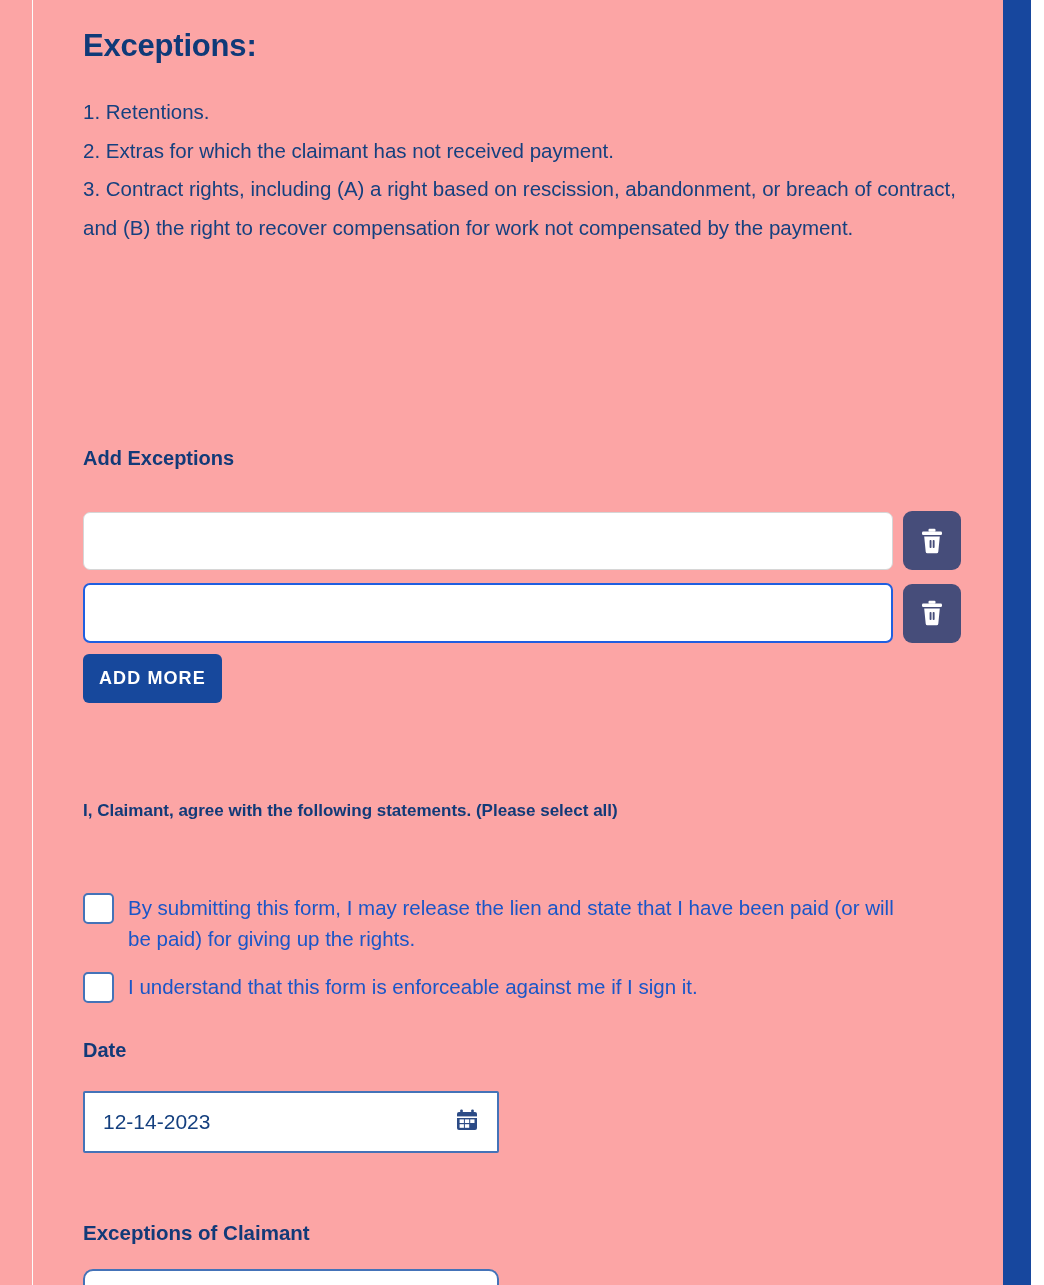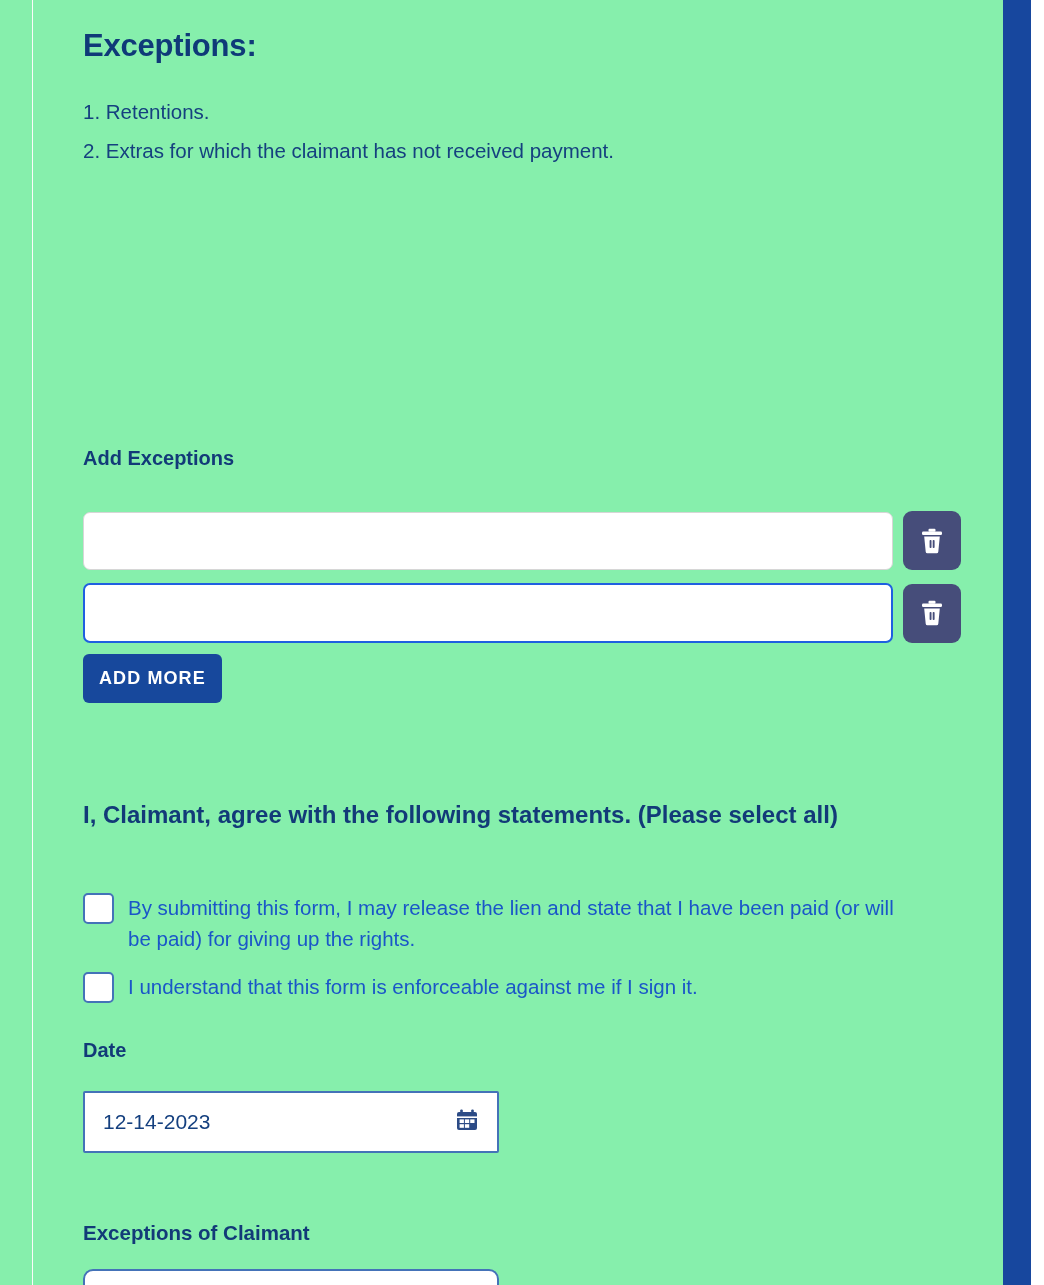--- a/index.html
+++ b/index.html
@@ -14,21 +14,21 @@
     height: 1285px;
     overflow: hidden;
     position: relative;
   }
 
   .page {
     position: absolute;
     left: 0; top: 0;
     width: 1044px;
     height: 1285px;
-    background: #86efac;
+    background: #fca5a5;
     overflow: hidden;
   }
 
   
   .left-edge {
     position: absolute;
     left: 32px; top: 0;
     width: 1px; height: 1285px;
     background: #fbfbfb;
   }
@@ -145,21 +145,21 @@
     height: 49px;
     line-height: 49px;
     cursor: pointer;
     text-align: center;
   }
 
   .agree-heading {
     position: absolute;
     left: 0;
     top: 801px;
-    font-size: 24px;
+    font-size: 17px;
     font-weight: bold;
     color: #123a78;
     white-space: nowrap;
   }
 
   .check-row {
     position: absolute;
     left: 0;
     display: flex;
     align-items: flex-start;
@@ -238,20 +238,21 @@
 
   <div class="left-edge"></div>
 
   <div class="content">
 
     <h1 class="heading">Exceptions:</h1>
 
     <div class="exception-list">
       <p>1. Retentions.</p>
       <p>2. Extras for which the claimant has not received payment.</p>
+      <p>3. Contract rights, including (A) a right based on rescission, abandonment, or breach of contract, and (B) the right to recover compensation for work not compensated by the payment.</p>
     </div>
 
     <div class="field-label label-add-exceptions">Add Exceptions</div>
 
     <div class="row-exception r1">
       <input class="exc-input idle" type="text" value="" style="">
       <button class="trash-btn">
         <span>
           <svg width="26" height="28" viewBox="0 0 26 28" aria-hidden="true">
             <rect x="3" y="4.5" width="20" height="3.4" rx="1.2" fill="#ffffff"></rect>

